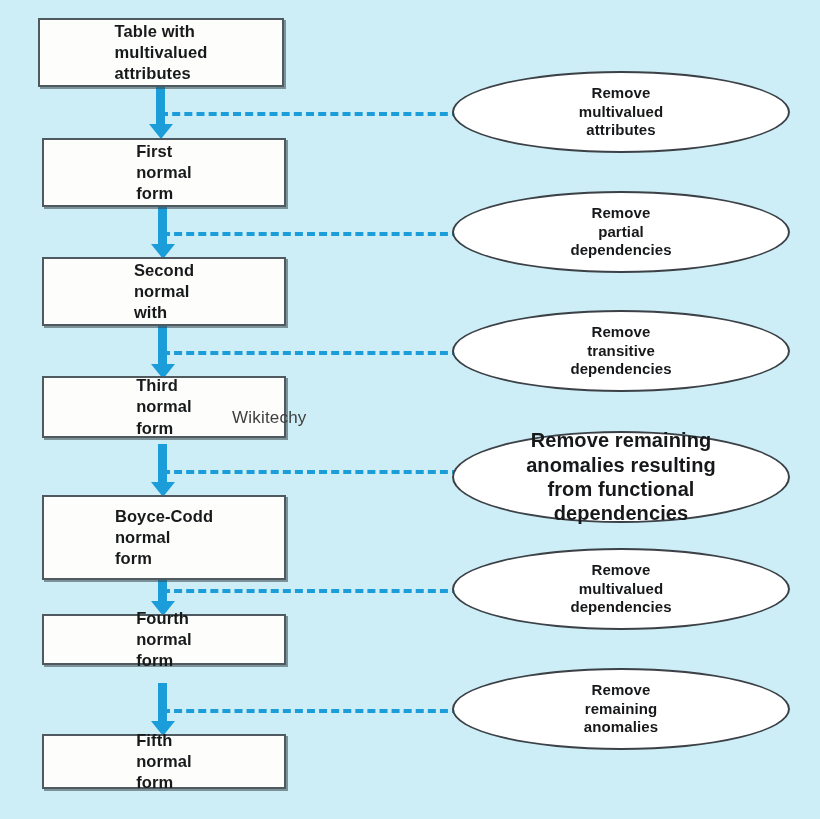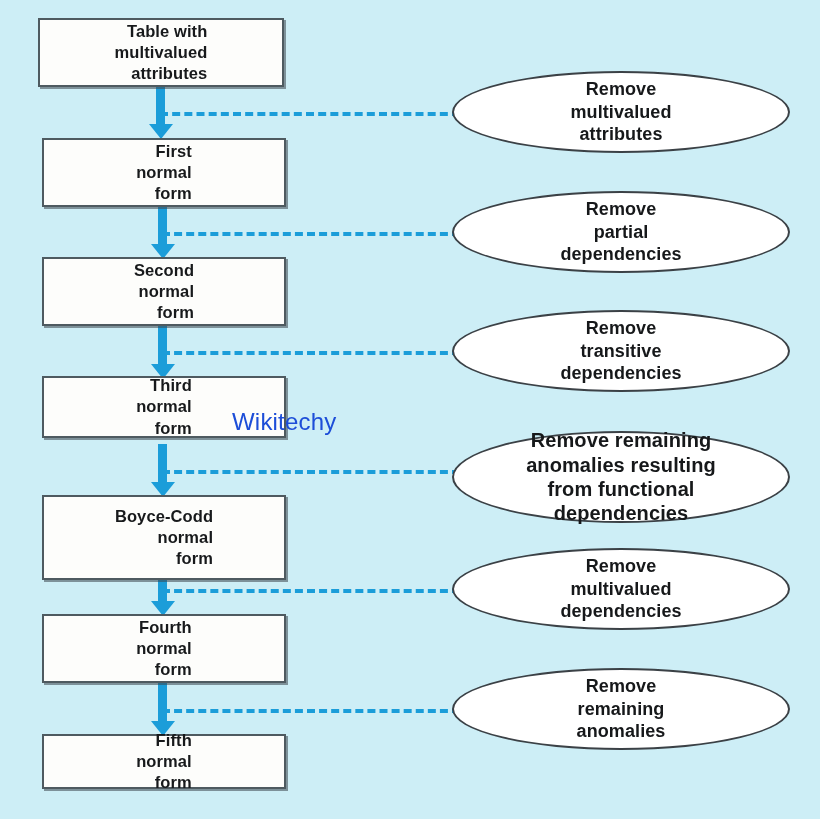--- a/index.html
+++ b/index.html
@@ -22,21 +22,21 @@
   
   .nf-box {
     position: absolute;
     box-sizing: border-box;
     background: #fdfdfb;
     border: 2px solid #4e5a60;
     box-shadow: 2px 2px 0 rgba(60,70,76,0.55);
     display: flex;
     align-items: center;
     justify-content: center;
-    text-align: right;
+    text-align: left;
   }
   .nf-box .nf-label {
     font-family: "Liberation Sans", sans-serif;
     font-weight: bold;
     font-size: 16.5px;
     line-height: 1.28;
     color: #17191b;
     letter-spacing: 0.1px;
     white-space: pre-line;
     -webkit-font-smoothing: none;
@@ -50,21 +50,21 @@
     border: 2px solid #3b4146;
     border-radius: 50%;
     display: flex;
     align-items: center;
     justify-content: center;
     text-align: center;
   }
   .rule-ellipse .rule-label {
     font-family: "Liberation Sans", sans-serif;
     font-weight: bold;
-    font-size: 18px;
+    font-size: 15px;
     line-height: 1.26;
     color: #16181a;
     letter-spacing: 0.1px;
     white-space: pre-line;
     padding: 0 14px;
   }
   .rule-ellipse.four-line .rule-label {
     font-size: 20px;
     line-height: 1.22;
   }
@@ -92,23 +92,23 @@
   .dash-link {
     position: absolute;
     height: 0;
     border-top: 4px dashed #1b9dd9;
   }
 
   
   #watermark {
     position: absolute;
     font-family: "Liberation Sans", sans-serif;
-    font-size: 24px;
+    font-size: 17px;
     font-weight: normal;
-    color: #1d4ed8;
+    color: #404040;
     white-space: nowrap;
     letter-spacing: 0.2px;
   }
 </style>
 </head>
 <body>
 
 <div id="canvas">
 
   <div class="flow-arrow" style="left:156px; top:86px; height:40px;"></div>
@@ -133,36 +133,36 @@
 
   <div class="nf-box" style="left:42px; top:138px; width:244px; height:69px;">
     <div class="nf-label">First
 normal
 form</div>
   </div>
 
   <div class="nf-box" style="left:42px; top:257px; width:244px; height:69px;">
     <div class="nf-label">Second
 normal
-form</div>
+with</div>
   </div>
 
   <div class="nf-box" style="left:42px; top:376px; width:244px; height:62px;">
     <div class="nf-label">Third
 normal
 form</div>
   </div>
 
   <div class="nf-box" style="left:42px; top:495px; width:244px; height:85px;">
     <div class="nf-label">Boyce-Codd
 normal
 form</div>
   </div>
 
-  <div class="nf-box" style="left:42px; top:614px; width:244px; height:69px;">
+  <div class="nf-box" style="left:42px; top:614px; width:244px; height:51px;">
     <div class="nf-label">Fourth
 normal
 form</div>
   </div>
 
   <div class="nf-box" style="left:42px; top:734px; width:244px; height:55px;">
     <div class="nf-label">Fifth
 normal
 form</div>
   </div>

